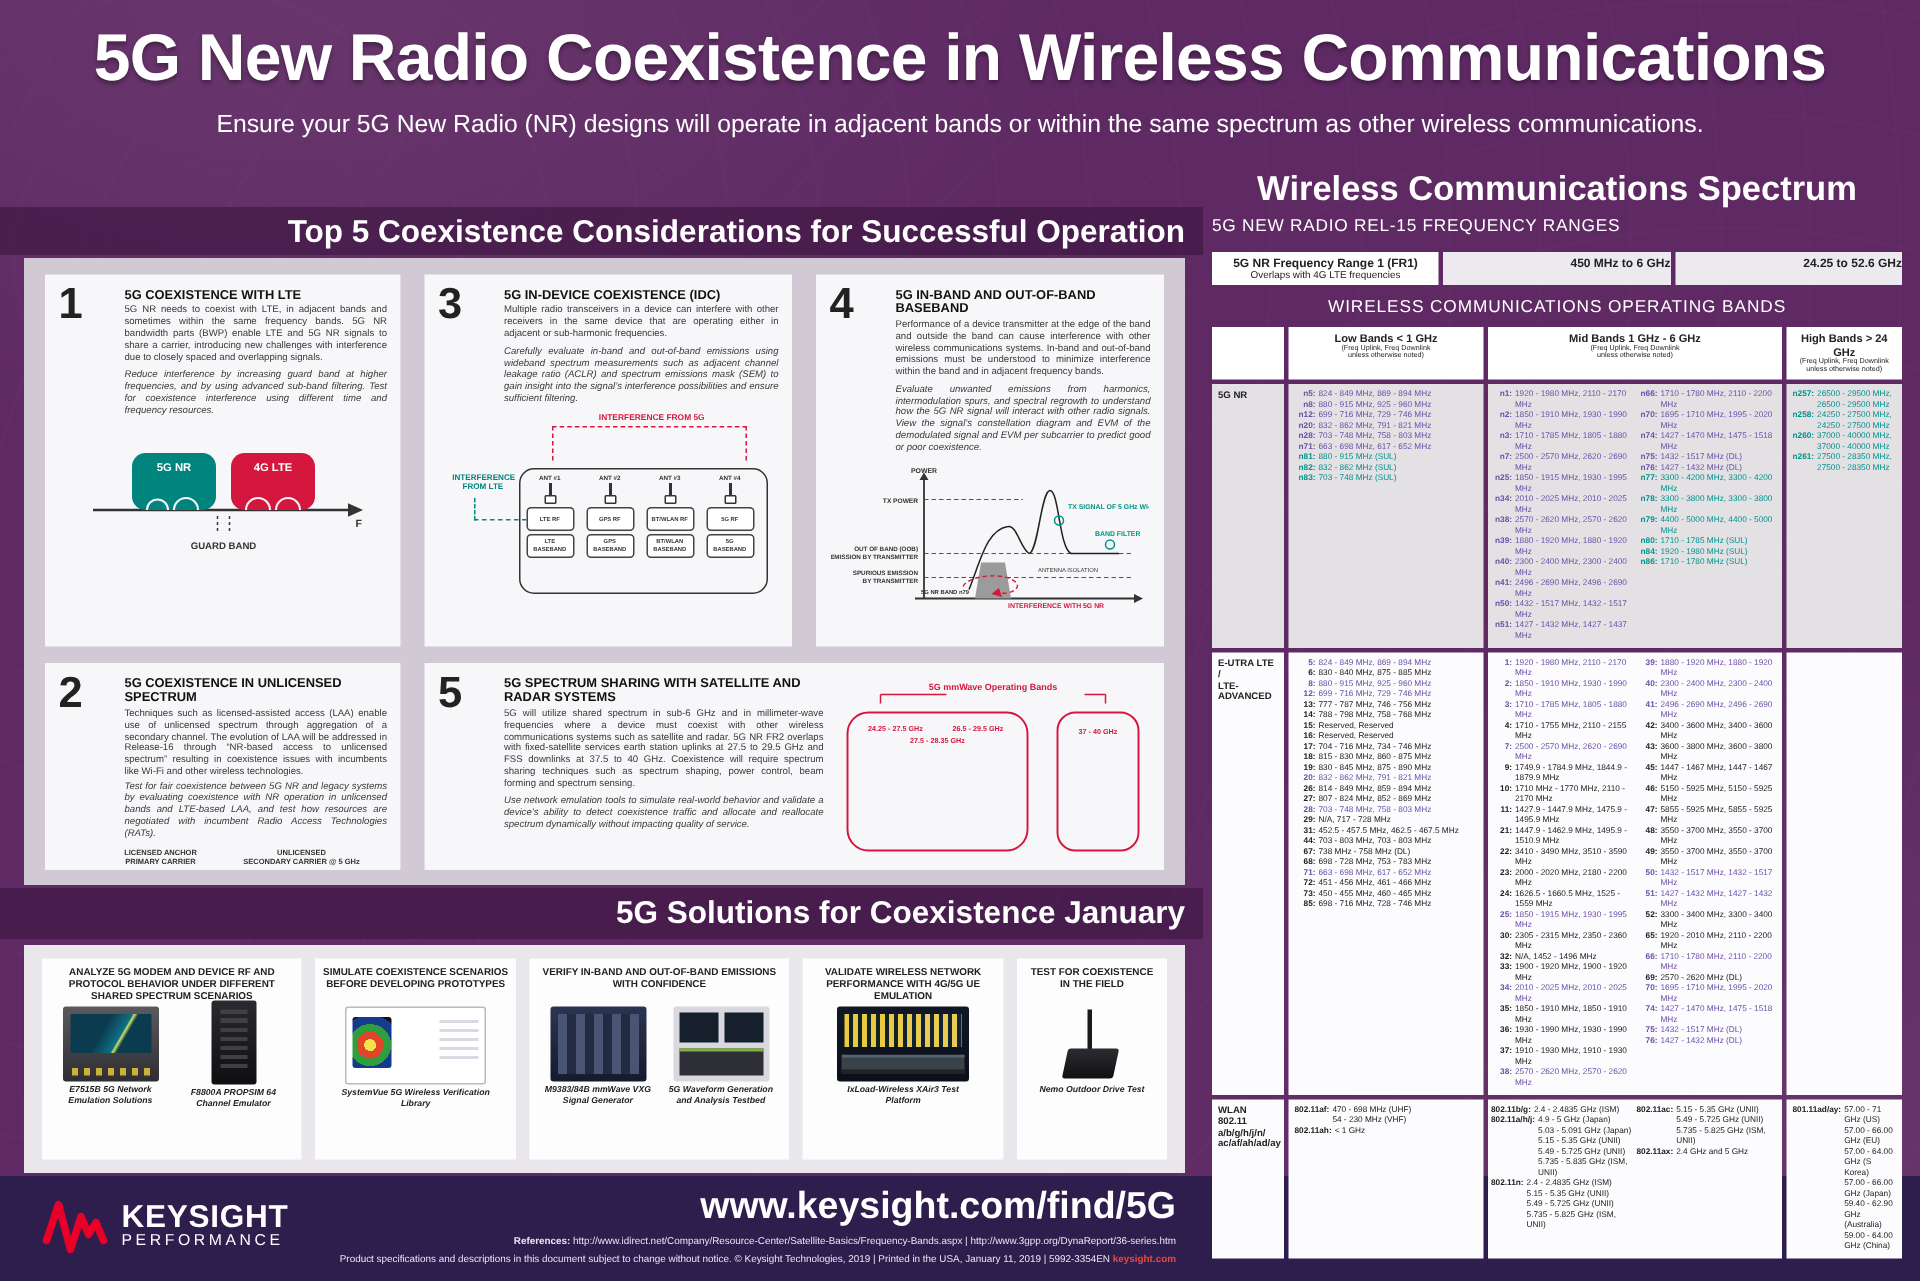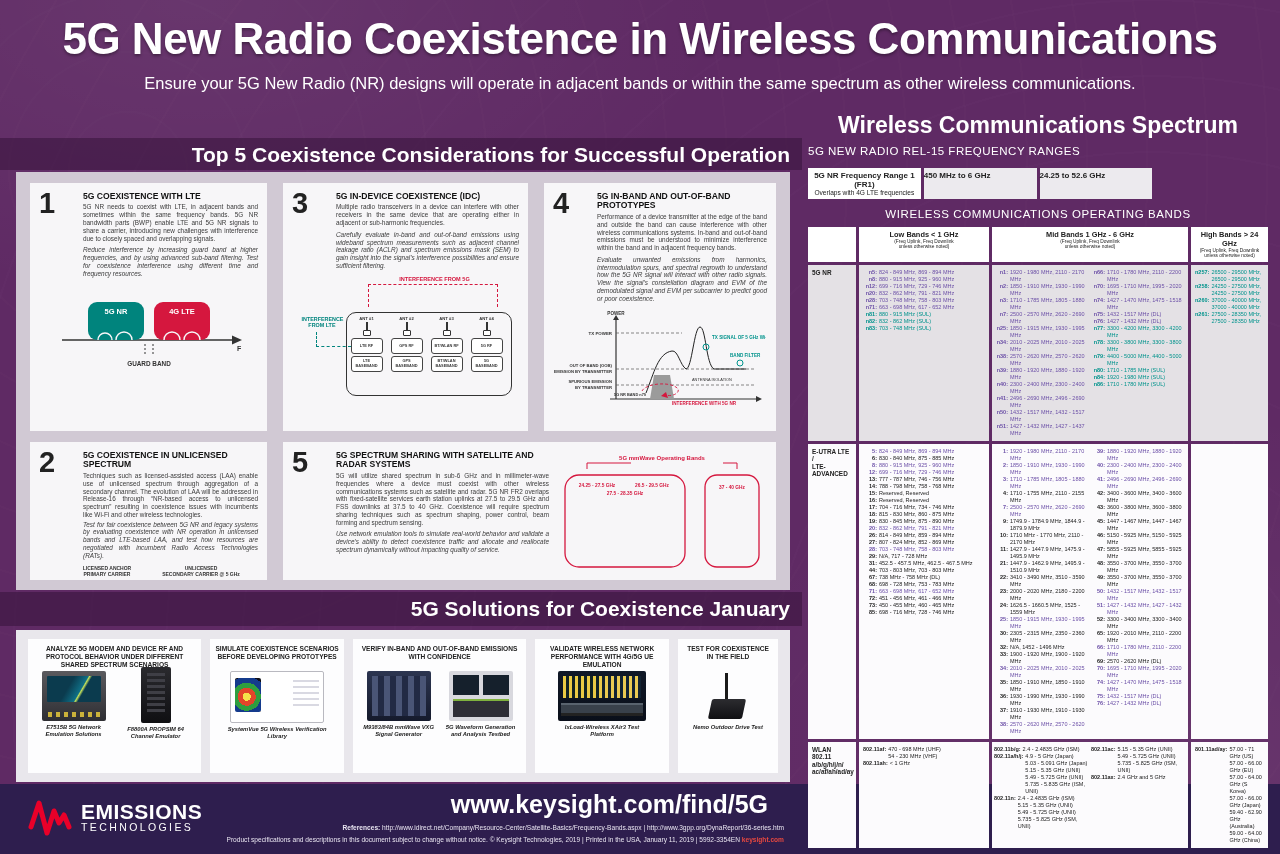--- a/index.html
+++ b/index.html
@@ -88,25 +88,25 @@
      border-bottom:3px solid #222;box-shadow:inset 0 2px 0 #59636e;}
   .th-nemo{background:transparent;}
   .th-nemo:before{content:"";position:absolute;left:29px;top:2px;width:3px;height:30px;background:#1a1a1a;}
   .th-nemo:after{content:"";position:absolute;left:14px;top:28px;width:34px;height:20px;
      background:linear-gradient(#2c2c30,#101013);transform:skewX(-12deg);border-radius:2px;}
   .pcap{font-size:5.8px;font-weight:bold;font-style:italic;line-height:6.8px;color:#222;}
   
   .rcol{position:absolute;left:808px;top:112px;width:460px;z-index:3;}
   .r-title{text-align:center;font-size:23px;font-weight:bold;}
   .r-sub{text-align:left;font-size:11.5px;font-weight:300;margin-top:6px;letter-spacing:.5px;}
-  .fr-table{display:grid;grid-template-columns:1fr 1fr 1fr 1fr;gap:3px;margin-top:11px;}
+  .fr-table{display:grid;grid-template-columns:1fr 1fr 1fr;gap:3px;margin-top:11px;}
   .fr-h{background:#fff;color:#222;text-align:center;padding:3px 4px;}
   .fr-h .a{font-size:8px;font-weight:bold;}
   .fr-h .b{font-size:6.6px;}
-  .fr-v{background:#eceaee;color:#222;text-align:left;font-size:8px;font-weight:bold;padding:2.5px 0;}
+  .fr-v{background:#eceaee;color:#222;text-align:right;font-size:8px;font-weight:bold;padding:2.5px 0;}
   .ob-head{text-align:center;font-size:11.5px;font-weight:300;letter-spacing:.6px;margin:9px 0 7px 0;}
   .trow{display:grid;grid-template-columns:48px 130px 196px 77px;gap:3px;margin-bottom:3px;}
   .tcell{background:#fcfbfd;color:#222;padding:4px 4px;box-sizing:border-box;}
   .gray .tcell{background:#e4e1e5;}
   .thead .tcell{background:#fff;text-align:center;padding:3px 2px;}
   .thead .h1{font-size:7.4px;font-weight:bold;}
   .thead .h2{font-size:4.8px;line-height:5.4px;white-space:pre-line;}
   .rowlbl{font-size:6.4px;font-weight:bold;white-space:pre-line;line-height:7.4px;}
   .midsplit{display:flex;gap:2px;padding:4px 2px;}
   .midsplit .half{width:50%;}
@@ -115,21 +115,21 @@
   .bands-n .bcode{min-width:14px;}
   .bands-w .bcode{min-width:0;margin-right:2px;}
   .band .btext{white-space:pre-line;}
   .band.p{color:#6c50a7;}
   .band.t{color:#00938c;}
   
   .footer{position:absolute;left:0;right:0;bottom:0;height:70px;background:#2e1e4e;z-index:2;}
   .logo{position:absolute;left:28px;top:13px;display:flex;align-items:center;gap:9px;}
   .logo-text .l1{font-size:21px;font-weight:bold;letter-spacing:.5px;line-height:20px;}
   .logo-text .l2{font-size:10.5px;font-weight:300;letter-spacing:2.4px;line-height:11px;}
-  .f-url{position:absolute;right:512px;top:6px;font-size:25px;font-weight:bold;}
+  .f-url{position:absolute;right:496px;top:6px;font-size:25px;font-weight:bold;}
   .f-refs{position:absolute;right:496px;top:40px;font-size:6.6px;color:#e8e4f0;text-align:right;}
   .f-refs b{font-weight:bold;}
   .f-fine{position:absolute;right:496px;top:52px;font-size:6.6px;color:#e8e4f0;text-align:right;}
   .f-link{color:#e8483f;font-weight:bold;}
   svg text{font-family:"Liberation Sans","DejaVu Sans",sans-serif;}
 </style>
 </head>
 <body>
 
 <div class="poster">
@@ -237,21 +237,21 @@
             <div class="antc"></div>
           <div class="rf">5G RF</div>
           <div class="bb">5G BASEBAND</div>
         </div>
       </div>
     </div>
 
     <div class="card" style="grid-column:3;grid-row:1;">
       <div class="num">4</div>
       <div class="content">
-        <h3>5G IN-BAND AND OUT-OF-BAND PROTOTYPES</h3>
+        <h3>5G IN-BAND AND OUT-OF-BAND BASEBAND</h3>
         <p class="body">Performance of a device transmitter at the edge of the band and outside the band can cause interference with other wireless communications systems.  In-band and out-of-band emissions must be understood to minimize interference within the band and in adjacent frequency bands.</p>
         <p class="tip">Evaluate unwanted emissions from harmonics, intermodulation spurs, and spectral regrowth to understand how the 5G NR signal will interact with other radio signals. View the signal’s constellation diagram and EVM of the demodulated signal and EVM per subcarrier to predict good or poor coexistence.</p>
       </div>
       <svg class="dgm" width="212" height="104" viewBox="0 0 212 104">
         <text x="62" y="8" font-size="4.6" font-weight="bold" fill="#333" text-anchor="middle">POWER</text>
         <line x1="62" y1="11" x2="62" y2="92" stroke="#333" stroke-width="1.2"></line>
         <polygon points="59,13 62,8 65,13" fill="#333"></polygon>
         <line x1="56" y1="92" x2="204" y2="92" stroke="#333" stroke-width="1.2"></line>
         <polygon points="202,89 208,92 202,95" fill="#333"></polygon>
         <text x="58" y="28" font-size="4.4" font-weight="bold" fill="#333" text-anchor="end">TX POWER</text>
@@ -894,21 +894,21 @@
     </div>
 
   </div>
 
   <div class="footer">
     <div class="logo">
       <svg width="44" height="40" viewBox="0 0 44 40">
         <path d="M3 30 L11 6 L19 36 L26 14 L31 26 L36 18 L41 30" fill="none" stroke="#e90029" stroke-width="5" stroke-linejoin="round" stroke-linecap="round"></path>
       </svg>
       <div class="logo-text">
-        <div class="l1">EMISSIONS</div>
-        <div class="l2">TECHNOLOGIES</div>
+        <div class="l1">KEYSIGHT</div>
+        <div class="l2">PERFORMANCE</div>
       </div>
     </div>
     <div class="f-url">www.keysight.com/find/5G</div>
     <div class="f-refs"><b>References:</b><span>   http://www.idirect.net/Company/Resource-Center/Satellite-Basics/Frequency-Bands.aspx   |   http://www.3gpp.org/DynaReport/36-series.htm</span></div>
     <div class="f-fine"><span>Product specifications and descriptions in this document subject to change without notice. © Keysight Technologies, 2019   |   Printed in the USA, January 11, 2019   |   5992-3354EN   </span><span class="f-link">keysight.com</span></div>
   </div>
 </div>
 
 </body></html>

